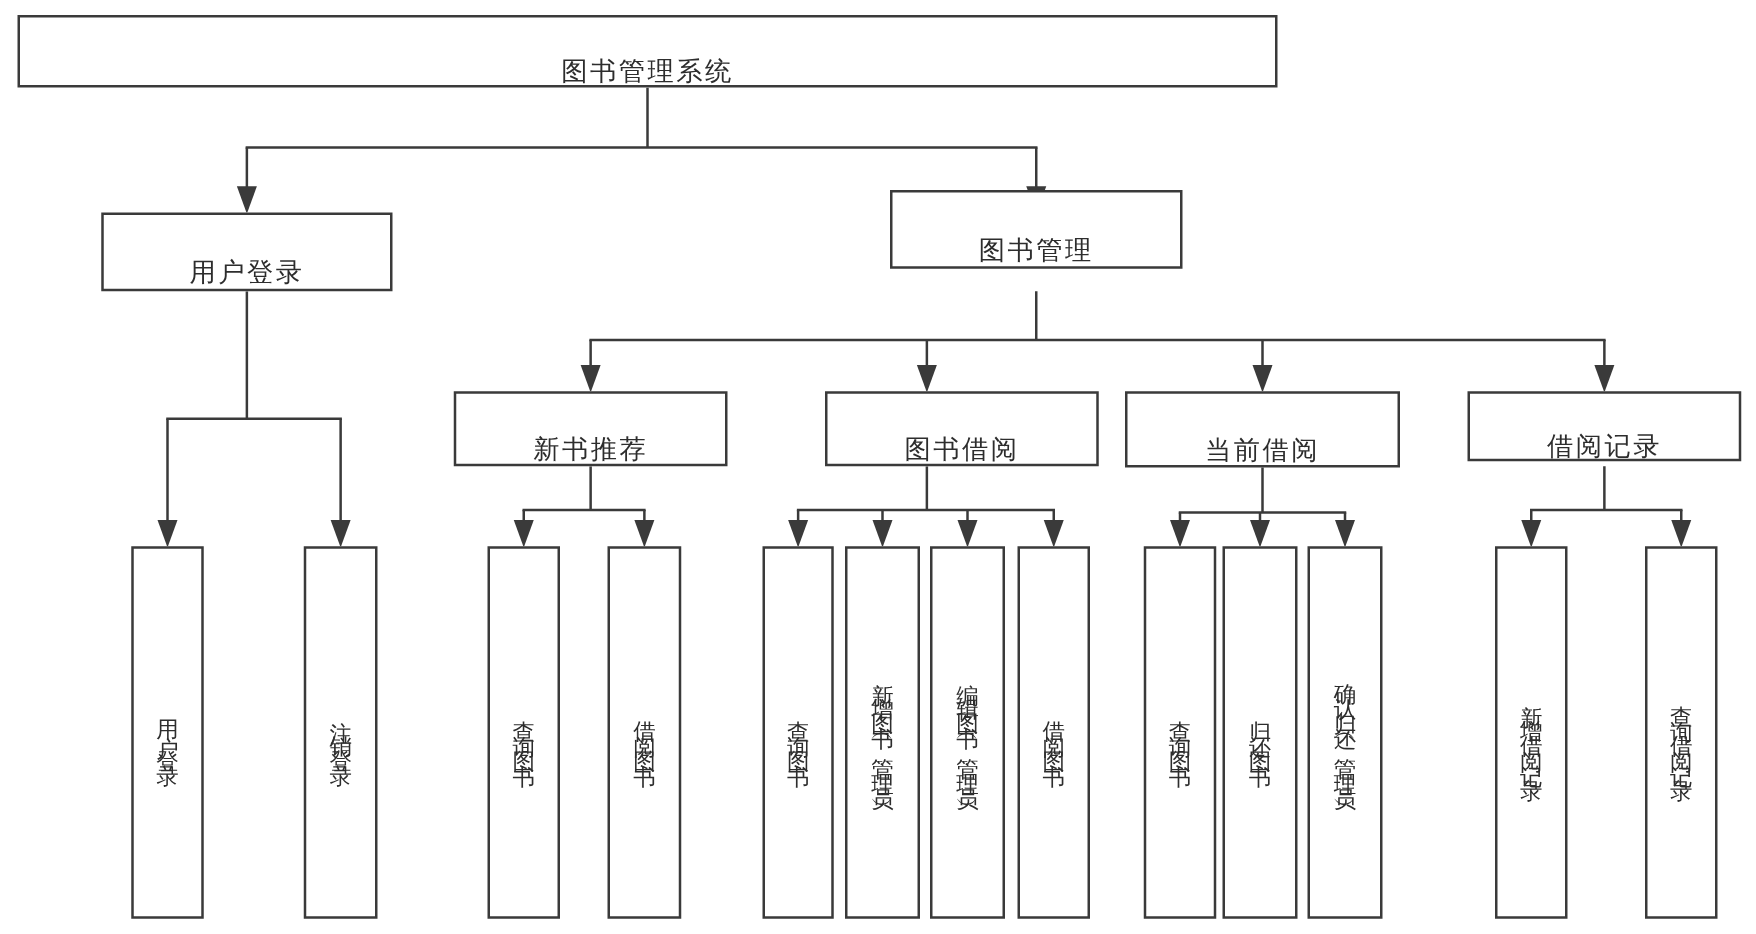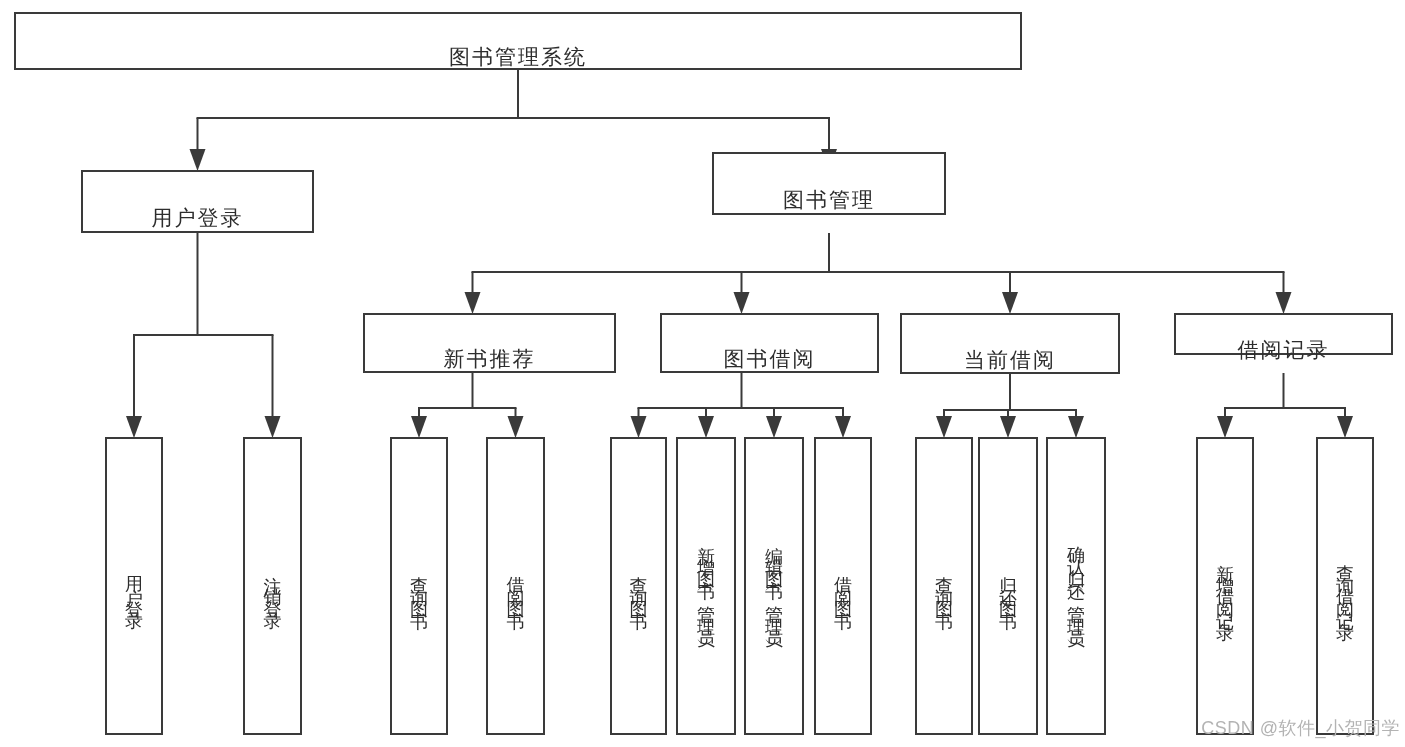--- a/index.html
+++ b/index.html
@@ -122,21 +122,21 @@
       </div>
       <div class="node v" style="left: 105px; top: 437px; width: 58px; height: 298px;">
         <span class="lbl">用户登录</span>
       </div>
       <div class="node v" style="left: 243px; top: 437px; width: 59px; height: 298px;">
         <span class="lbl">注销登录</span>
       </div>
       <div class="node h" style="left: 712px; top: 152px; width: 234px; height: 63px;">
         <span class="lbl">图书管理</span>
       </div>
-      <div class="node h" style="left: 363px; top: 313px; width: 253px; height: 60px;">
+      <div class="node h" style="left: 363px; top: 313px; width: 219px; height: 60px;">
         <span class="lbl">新书推荐</span>
       </div>
       <div class="node v" style="left: 390px; top: 437px; width: 58px; height: 298px;">
         <span class="lbl">查询图书</span>
       </div>
       <div class="node v" style="left: 486px; top: 437px; width: 59px; height: 298px;">
         <span class="lbl">借阅图书</span>
       </div>
       <div class="node h" style="left: 660px; top: 313px; width: 219px; height: 60px;">
         <span class="lbl">图书借阅</span>
@@ -158,24 +158,23 @@
       </div>
       <div class="node v" style="left: 915px; top: 437px; width: 58px; height: 298px;">
         <span class="lbl">查询图书</span>
       </div>
       <div class="node v" style="left: 978px; top: 437px; width: 60px; height: 298px;">
         <span class="lbl">归还图书</span>
       </div>
       <div class="node v" style="left: 1046px; top: 437px; width: 60px; height: 298px;">
         <span class="lbl">确认归还（管理员）</span>
       </div>
-      <div class="node h" style="left: 1174px; top: 313px; width: 219px; height: 42px;">
+      <div class="node h" style="left: 1174px; top: 313px; width: 219px; height: 56px;">
         <span class="lbl">借阅记录</span>
       </div>
       <div class="node v" style="left: 1196px; top: 437px; width: 58px; height: 298px;">
         <span class="lbl">新增借阅记录</span>
       </div>
       <div class="node v" style="left: 1316px; top: 437px; width: 58px; height: 298px;">
         <span class="lbl">查询借阅记录</span>
       </div>
     </div>
-  <div class="watermark">CSDN @软件_小贺同学</div>
 </div>
 
 </body></html>

